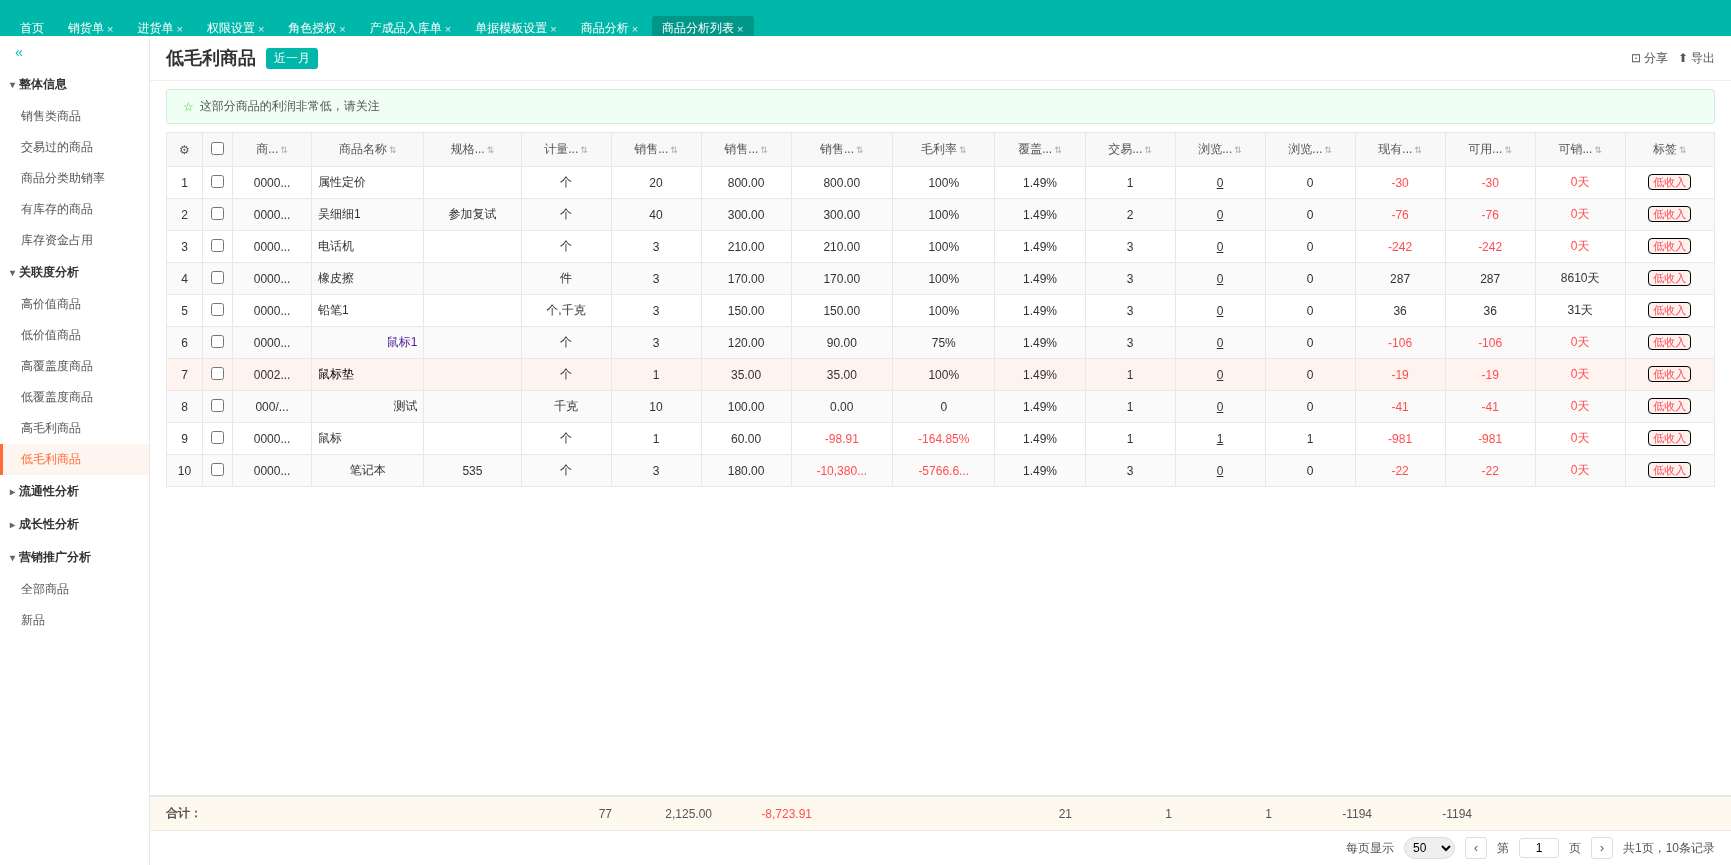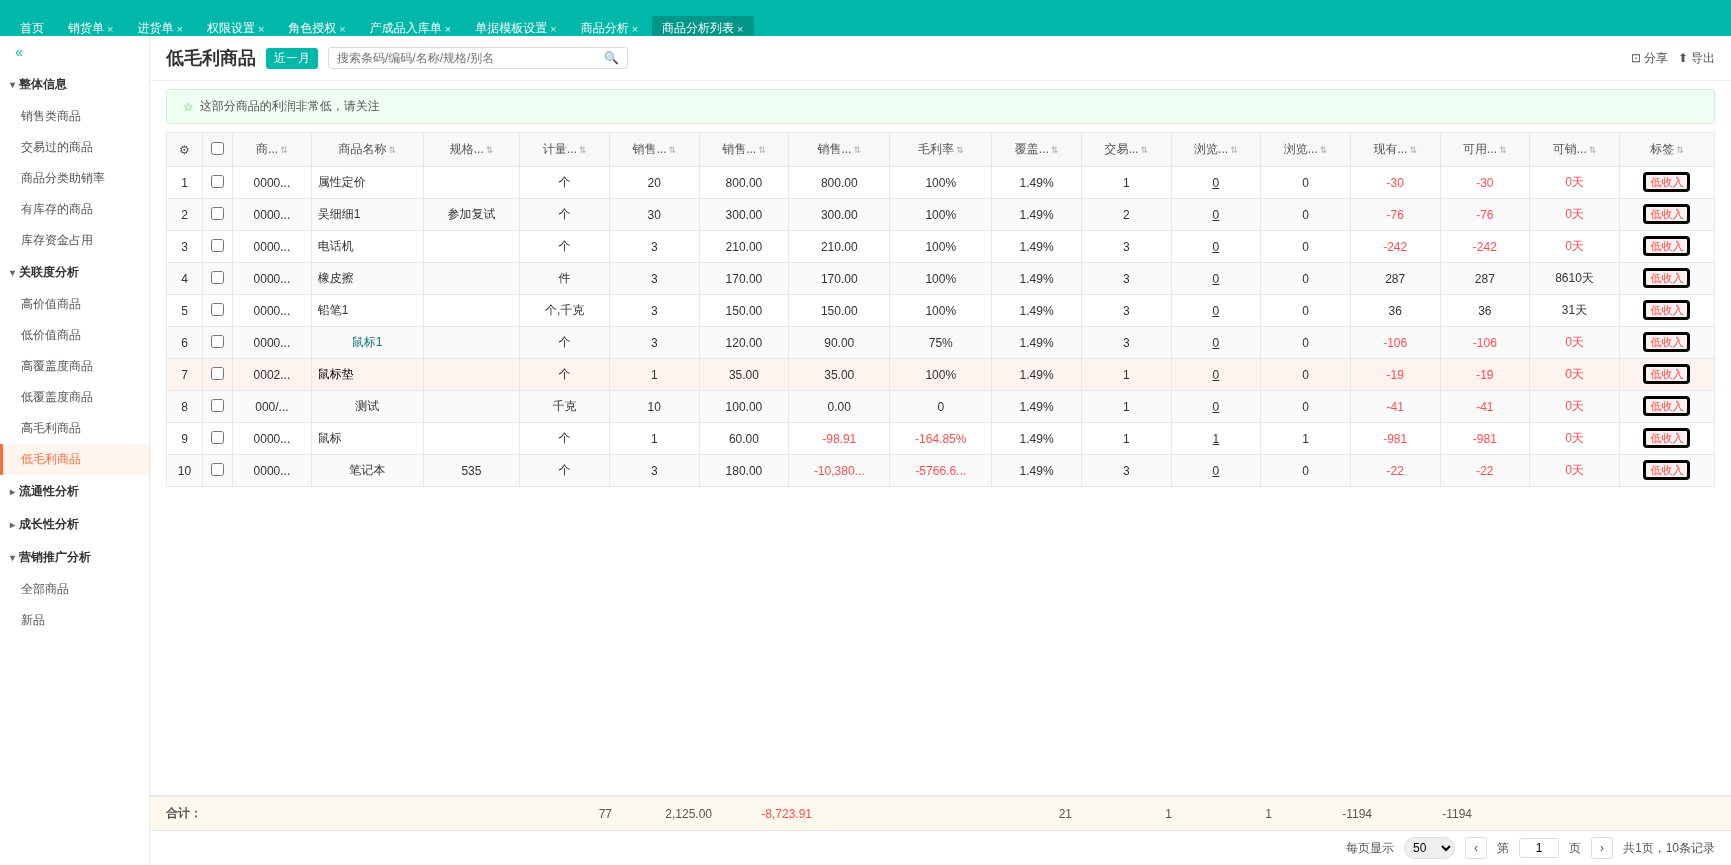--- a/index.html
+++ b/index.html
@@ -172,21 +172,21 @@
     tbody td {
       padding: 7px 6px;
       border: 1px solid #e8e8e8;
       text-align: center;
       color: #333;
       white-space: nowrap;
     }
     .tag-low-income {
       color: #ff4d4f;
       background: #fff1f0;
-      border: 3px solid #000000;
+      border: 1px solid #000000;
       padding: 1px 4px;
       border-radius: 4px;
       font-size: 11px;
     }
     .underline { text-decoration: underline; cursor: pointer; }
 
     
     .table-footer {
       background: #fef9ef;
       border-top: 2px solid #e8e8e8;
@@ -357,24 +357,20 @@
     <div class="sidebar-item">
       <span>新品</span>
     </div>
   </div>
 
   <div class="content-area">
 
     <div class="content-header">
       <span class="content-title">低毛利商品</span>
       <span class="tag-btn">近一月</span>
-      <div class="search-box">
-        <input type="text" placeholder="搜索条码/编码/名称/规格/别名" style="">
-        <span style="color:#aaa;cursor:pointer;">🔍</span>
-      </div>
       <div class="header-actions">
         <div class="action-btn">
           <span>⊡</span>
           <span>分享</span>
         </div>
         <div class="action-btn">
           <span>⬆</span>
           <span>导出</span>
         </div>
       </div>
@@ -430,21 +426,21 @@
       <td style="color:#ff4d4f">0天</td>
       <td><span class="tag-low-income">低收入</span></td>
     </tr>
             <tr>
       <td>2</td>
       <td><input type="checkbox" style=""></td>
       <td>0000...</td>
       <td style="color:#333;cursor:pointer;text-align:left;">吴细细1</td>
       <td>参加复试</td>
       <td>个</td>
-      <td>30</td>
+      <td>40</td>
       <td>300.00</td>
       <td style="">300.00</td>
       <td style="">100%</td>
       <td>1.49%</td>
       <td>2</td>
       <td class="underline" style="text-decoration:underline;cursor:pointer;">0</td>
       <td>0</td>
       <td style="color:#ff4d4f">-76</td>
       <td style="color:#ff4d4f">-76</td>
       <td style="color:#ff4d4f">0天</td>
@@ -507,21 +503,21 @@
       <td>0</td>
       <td style="">36</td>
       <td style="">36</td>
       <td style="">31天</td>
       <td><span class="tag-low-income">低收入</span></td>
     </tr>
             <tr>
       <td>6</td>
       <td><input type="checkbox" style=""></td>
       <td>0000...</td>
-      <td style="color:#0f766e;cursor:pointer;text-align:center;">鼠标1</td>
+      <td style="color:#4c1d95;cursor:pointer;text-align:right;">鼠标1</td>
       <td></td>
       <td>个</td>
       <td>3</td>
       <td>120.00</td>
       <td style="">90.00</td>
       <td style="">75%</td>
       <td>1.49%</td>
       <td>3</td>
       <td class="underline" style="text-decoration:underline;cursor:pointer;">0</td>
       <td>0</td>
@@ -547,21 +543,21 @@
       <td>0</td>
       <td style="color:#ff4d4f">-19</td>
       <td style="color:#ff4d4f">-19</td>
       <td style="color:#ff4d4f">0天</td>
       <td><span class="tag-low-income">低收入</span></td>
     </tr>
             <tr>
       <td>8</td>
       <td><input type="checkbox" style=""></td>
       <td>000/...</td>
-      <td style="color:#333;cursor:pointer;text-align:center;">测试</td>
+      <td style="color:#333;cursor:pointer;text-align:right;">测试</td>
       <td></td>
       <td>千克</td>
       <td>10</td>
       <td>100.00</td>
       <td style="">0.00</td>
       <td style="">0</td>
       <td>1.49%</td>
       <td>1</td>
       <td class="underline" style="text-decoration:underline;cursor:pointer;">0</td>
       <td>0</td>

